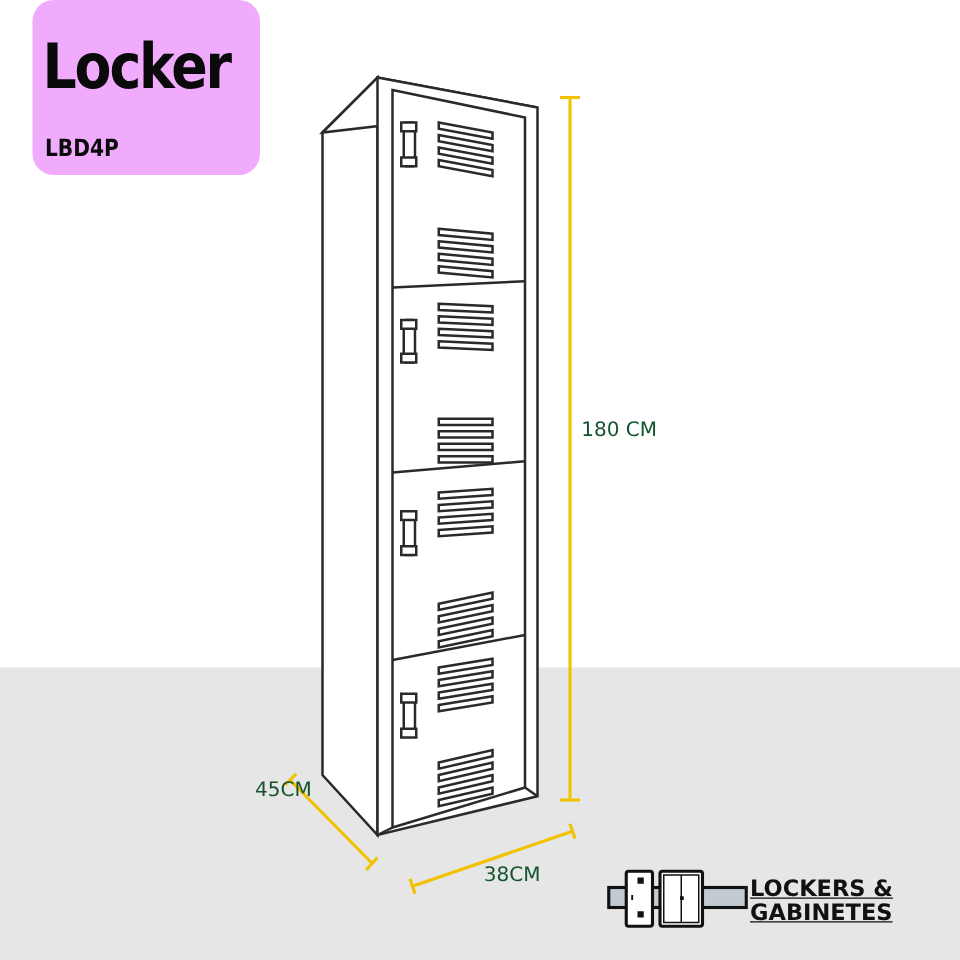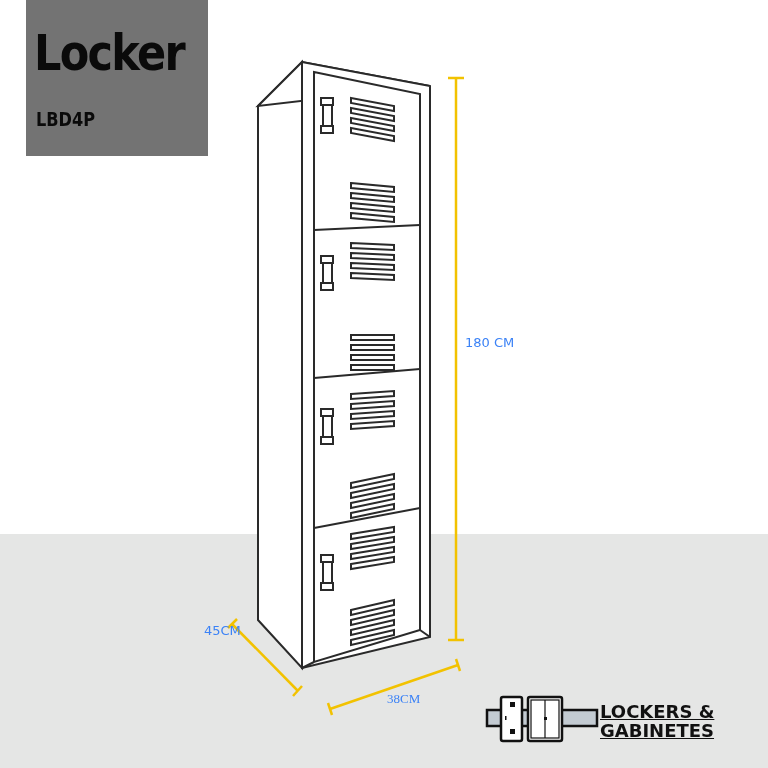--- a/index.html
+++ b/index.html
@@ -6,39 +6,40 @@
   body {
     width: 768px; height: 768px; position: relative; overflow: hidden;
     background: #ffffff;
     font-family: "Liberation Sans", "DejaVu Sans", sans-serif;
   }
   .floor {
     position: absolute; left: 0; top: 534px; width: 768px; height: 234px;
     background: #e5e6e5;
   }
   .title-box {
-    position: absolute; left: 26px; top: 0; width: 182px; height: 156px;
-    background: #737373;
+    position: absolute; left: 26px; top: 0; width: 182px; height: 140px;
+    background: #f0abfc;
+    border-radius: 17px;
   }
   .title-main {
     position: absolute; left: 8px; top: 28px;
     font-family: "DejaVu Sans", sans-serif; font-weight: bold;
     font-size: 50px; letter-spacing: -2px; color: #0a0a0a;
     transform: scaleX(0.86); transform-origin: left top; line-height: 1;
   }
   .title-sub {
     position: absolute; left: 10px; top: 110px;
     font-family: "DejaVu Sans", sans-serif; font-weight: bold;
     font-size: 19px; color: #0a0a0a; transform: scaleX(0.85);
     transform-origin: left top; line-height: 1;
   }
   svg.drawing { position: absolute; left: 0; top: 0; }
   .dim-label {
     position: absolute; font-family: "DejaVu Sans", sans-serif;
-    font-size: 13px; color: #3b82f6; line-height: 1; white-space: nowrap;
+    font-size: 16px; color: #14532d; line-height: 1; white-space: nowrap;
   }
   .brand {
     position: absolute; left: 600px; top: 702px;
     font-family: "DejaVu Sans", sans-serif; font-weight: bold;
     font-size: 18px; line-height: 19px; color: #111; letter-spacing: 0px; text-decoration: underline;
   }
 </style>
 </head>
 <body>
 
@@ -170,18 +171,18 @@
     <rect x="505" y="716" width="1.5" height="4" fill="#111"></rect>
     <rect x="528" y="697" width="34" height="44" rx="2" fill="#fff" stroke="#111" stroke-width="2.5"></rect>
     <rect x="531" y="700" width="28" height="38" fill="none" stroke="#111" stroke-width="1.2"></rect>
     <line x1="545" y1="700" x2="545" y2="738" stroke="#111" stroke-width="1.2"></line>
     <rect x="544" y="717" width="3" height="3" fill="#111"></rect>
   </g>
 </svg>
 
 <div class="dim-label" style="left:465px; top:336px;">180 CM</div>
 <div class="dim-label" style="left:204px; top:624px;">45CM</div>
-<div class="dim-label" style="left:387px; top:692px;font-family:Liberation Serif, serif;">38CM</div>
+<div class="dim-label" style="left:387px; top:692px;">38CM</div>
 
 <div class="brand">
   <div>LOCKERS &amp;</div>
   <div>GABINETES</div>
 </div>
 
 </body></html>

